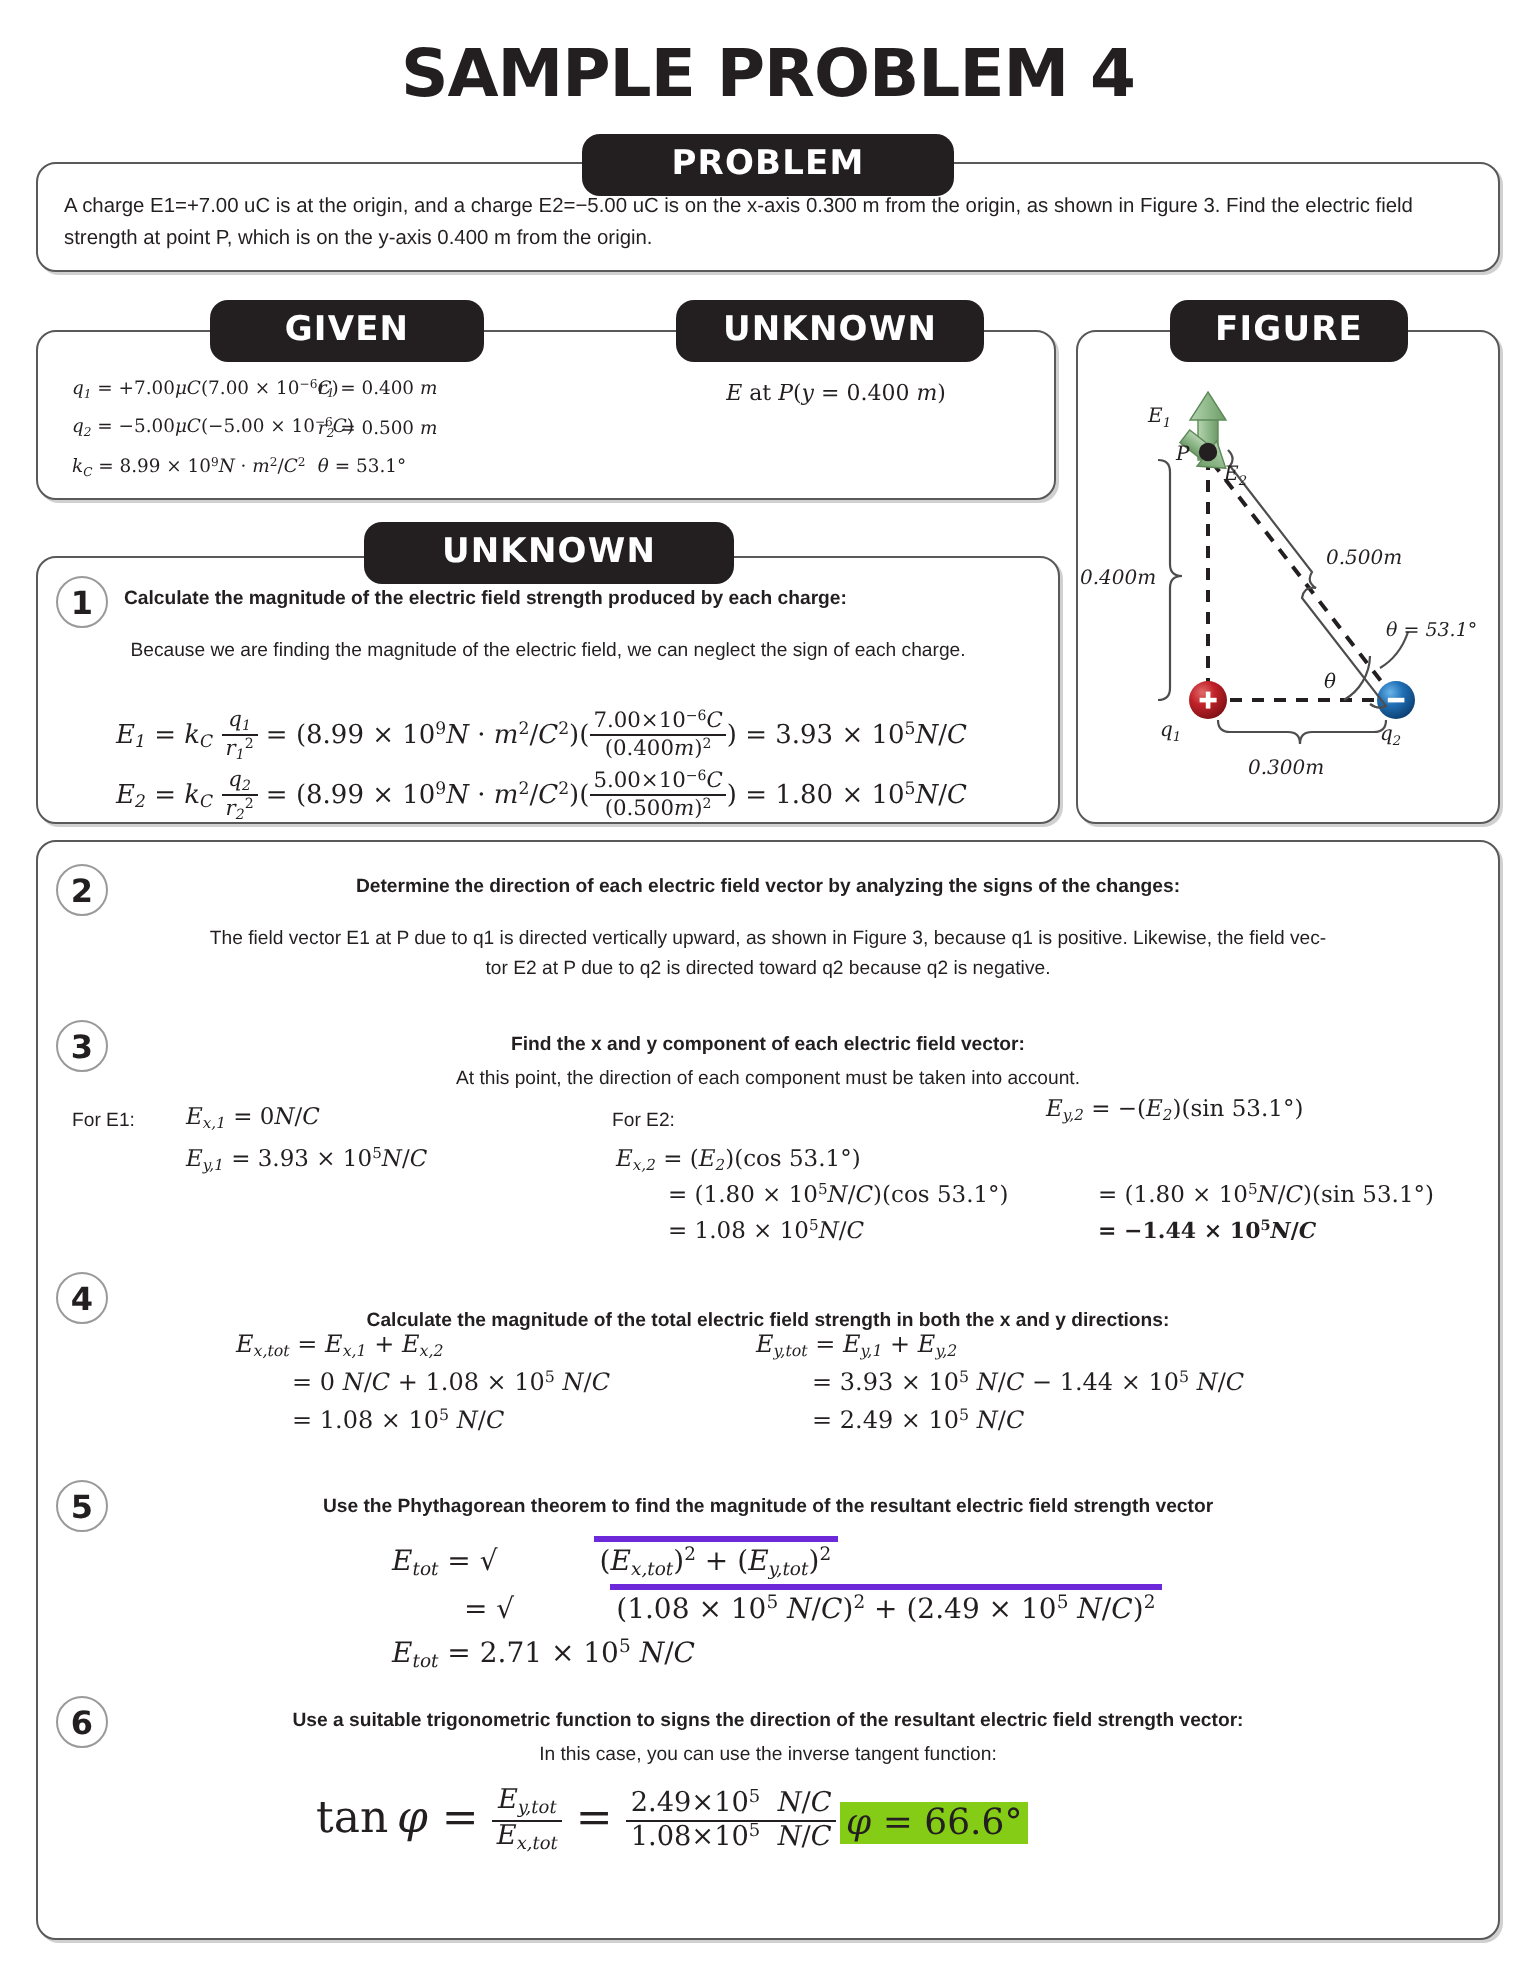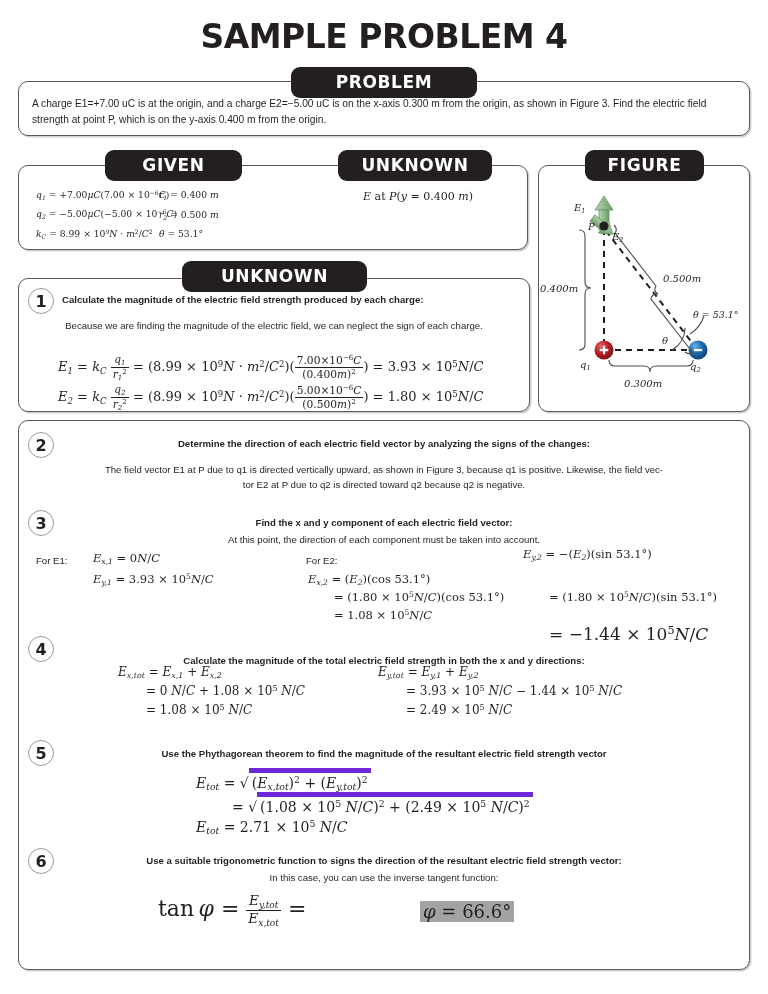--- a/index.html
+++ b/index.html
@@ -116,23 +116,23 @@
   
   .it { font-style: italic; }
   .sub { font-size: 0.66em; vertical-align: -0.28em; font-style: italic; }
   .sup { font-size: 0.66em; vertical-align: 0.52em; }
   .frac {
     display: inline-block; vertical-align: middle;
     text-align: center; line-height: 1.15; font-size: 0.82em;
   }
   .frac .num { display: block; border-bottom: 1px solid #231f20; padding: 0 2px; }
   .frac .den { display: block; padding: 0 2px; }
-  .radbar { border-top: 5px solid #6d28d9; padding: 1px 3px 0 3px; display:inline-block;}
-
-  .hl { background: #a3a3a3; padding: 0 3px; }
+  .radbar { border-top: 3px solid #6d28d9; padding: 1px 3px 0 3px; display:inline-block;margin-left:48px;}
+
+  .hl { background: #84cc16; padding: 0 3px; }
 
   
   .figlabel { font-family: "DejaVu Serif", serif; font-style: italic; }
 </style>
 </head>
 <body>
 
 <div class="page-title">SAMPLE PROBLEM 4</div>
 
 <div class="panel" id="problem-panel"></div>
@@ -281,21 +281,21 @@
 <div class="math" style="left:334px; top:608px; font-size:11.5px;">
   = 1.08 × 10<span class="sup">5</span><span class="it">N</span>/<span class="it">C</span>
 </div>
 
 <div class="math" style="left:523px; top:547px; font-size:11.5px;">
   <span class="it">E</span><span class="sub">y,2</span> = −(<span class="it">E</span><span class="sub">2</span>)(sin 53.1°)
 </div>
 <div class="math" style="left:549px; top:590px; font-size:11.5px;">
   = (1.80 × 10<span class="sup">5</span><span class="it">N</span>/<span class="it">C</span>)(sin 53.1°)
 </div>
-<div class="math" style="left:549px; top:624px; font-size:17px;">
+<div class="math" style="left:549px; top:608px; font-size:11px;font-weight:bold;">
   = −1.44 × 10<span class="sup">5</span><span class="it">N</span>/<span class="it">C</span>
 </div>
 
 <div class="step-circle" style="left:28px; top:636px;">4</div>
 <div class="step-heading" style="left:34px; top:643px; width:700px; text-align:center;margin-top:12px;">Calculate the magnitude of the total electric field strength in both the x and y directions:</div>
 
 <div class="math" style="left:118px; top:665px; font-size:12px;">
   <span class="it">E</span><span class="sub">x,tot</span> = <span class="it">E</span><span class="sub">x,1</span> + <span class="it">E</span><span class="sub">x,2</span>
 </div>
 <div class="math" style="left:146px; top:684px; font-size:12px;">
@@ -329,17 +329,18 @@
 </div>
 
 <div class="step-circle" style="left:28px; top:848px;">6</div>
 <div class="step-heading" style="left:34px; top:855px; width:700px; text-align:center;">Use a suitable trigonometric function to signs the direction of the resultant electric field strength vector:</div>
 <div class="step-sub" style="left:34px; top:870px; width:700px; text-align:center;">In this case, you can use the inverse tangent function:</div>
 
 <div class="math" style="left:158px; top:893px; font-size:22px;">
   tan <span class="it">φ</span> =
   <span class="frac" style="font-size:0.62em;"><span class="num"><span class="it">E</span><span class="sub">y,tot</span></span><span class="den"><span class="it">E</span><span class="sub">x,tot</span></span></span>
   =
+  <span class="frac" style="font-size:0.62em;"><span class="num">2.49×10<span class="sup">5</span>&nbsp;&nbsp;<span class="it">N</span>/<span class="it">C</span></span><span class="den">1.08×10<span class="sup">5</span>&nbsp;&nbsp;<span class="it">N</span>/<span class="it">C</span></span></span>
 </div>
 
 <div class="math" style="left:420px; top:901px; font-size:18px;">
   <span class="hl"><span class="it">φ</span> = 66.6°</span>
 </div>
 
 </body></html>

